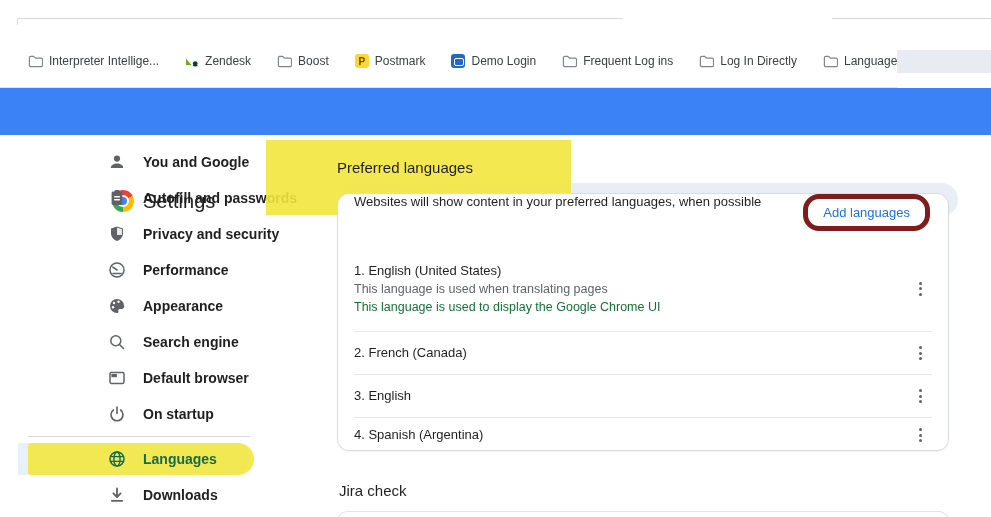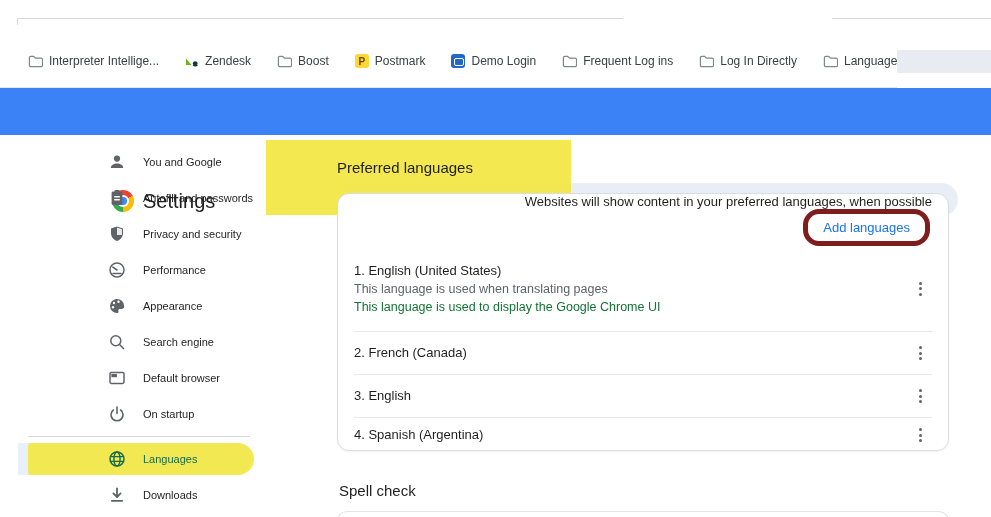--- a/index.html
+++ b/index.html
@@ -41,32 +41,32 @@
   .chrome-logo::after { content:""; position:absolute; left:7px; top:7px; width:8px; height:8px; border-radius:50%; background:#4285f4; }
   .settings-title { position:absolute; left:143px; top:102px; font-size:20px; color:#1f1f1f; }
   .search-pill { position:absolute; left:340px; top:95px; width:618px; height:33px; background:#e9eef6; border-radius:17px; display:flex; align-items:center; padding:0 14px; gap:9px; }
   .search-pill input { border:none; outline:none; background:transparent; font-size:13px; color:#202124; width:100%; font-family:inherit; }
   .search-pill input::placeholder { color:#50555a; opacity:1; }
 
   
   .sidebar { position:absolute; left:0; top:144px; width:300px; }
   .nav-item { position:relative; height:36px; display:flex; align-items:center; cursor:pointer; }
   .nav-item .nicon { position:absolute; left:108px; width:18px; height:18px; display:flex; align-items:center; justify-content:center; }
-  .nav-item .nlabel { position:absolute; left:143px; font-size:11px; font-weight:400; color:#1f1f1f; }
+  .nav-item .nlabel { position:absolute; left:143px; font-size:14px; font-weight:700; color:#1f1f1f; }
   .side-divider { height:1px; background:#d8d8d8; margin:4px 0 4px 28px; width:222px; }
   .nav-item.selected .nlabel { color:#146c4f; z-index:3; }
   .sel-blue { position:absolute; left:18px; top:2px; bottom:2px; width:232px; background:#e8f0fe; border-radius:0 18px 18px 0; }
   .sel-yellow { position:absolute; left:28px; top:2px; bottom:2px; width:226px; background:rgba(242,230,58,0.88); border-radius:4px 18px 18px 4px; z-index:2; }
   .nav-item.selected .nicon { z-index:3; }
 
   
   .section-highlight { position:absolute; left:266px; top:140px; width:305px; height:75px; background:rgba(243,230,62,0.9); }
   .section-title { position:absolute; left:337px; top:159px; font-size:15px; font-weight:500; color:#1f1f1f; z-index:2; }
   .card { position:absolute; left:337px; top:193px; width:612px; height:258px; background:#fff; border:1px solid #dadce0; border-radius:12px; box-shadow:0 1px 2px rgba(0,0,0,0.05); }
-  .card-head { height:52px; display:flex; align-items:flex-end; padding:0 16px;flex-direction:column; }
+  .card-head { height:52px; display:flex; align-items:flex-start; padding:0 16px; }
   .card-desc { flex:1; font-size:13px; color:#1f1f1f; }
   .add-btn { border:5px solid #7f1d1d; background:#fff; color:#1a73e8; font-size:13px; font-weight:500; font-family:inherit;
     border-radius:16px; padding:6px 15px; cursor:pointer; margin-right:2px; }
   .lang-row { display:flex; align-items:center; justify-content:space-between; padding:0 16px; }
   .lang-row.first { height:85px; align-items:center; }
   .lang-row.small { height:42px; }
   .lang-row.last { height:34px; }
   .lang-name { font-size:13px; color:#1f1f1f; line-height:18px; }
   .lang-note { font-size:12.5px; color:#5f6368; line-height:18px; }
   .lang-note.green { color:#137333; }
@@ -350,16 +350,16 @@
     <div class="lang-row last">
       <div class="lang-name">4. Spanish (Argentina)</div>
       <div class="dots-btn">
           <i></i>
           <i></i>
           <i></i>
         </div>
     </div>
   </div>
 
-  <div class="spellcheck-title">Spell check</div>
+  <div class="spellcheck-title">Jira check</div>
   <div class="next-card-hint"></div>
 
 </div>
 
 </body></html>

